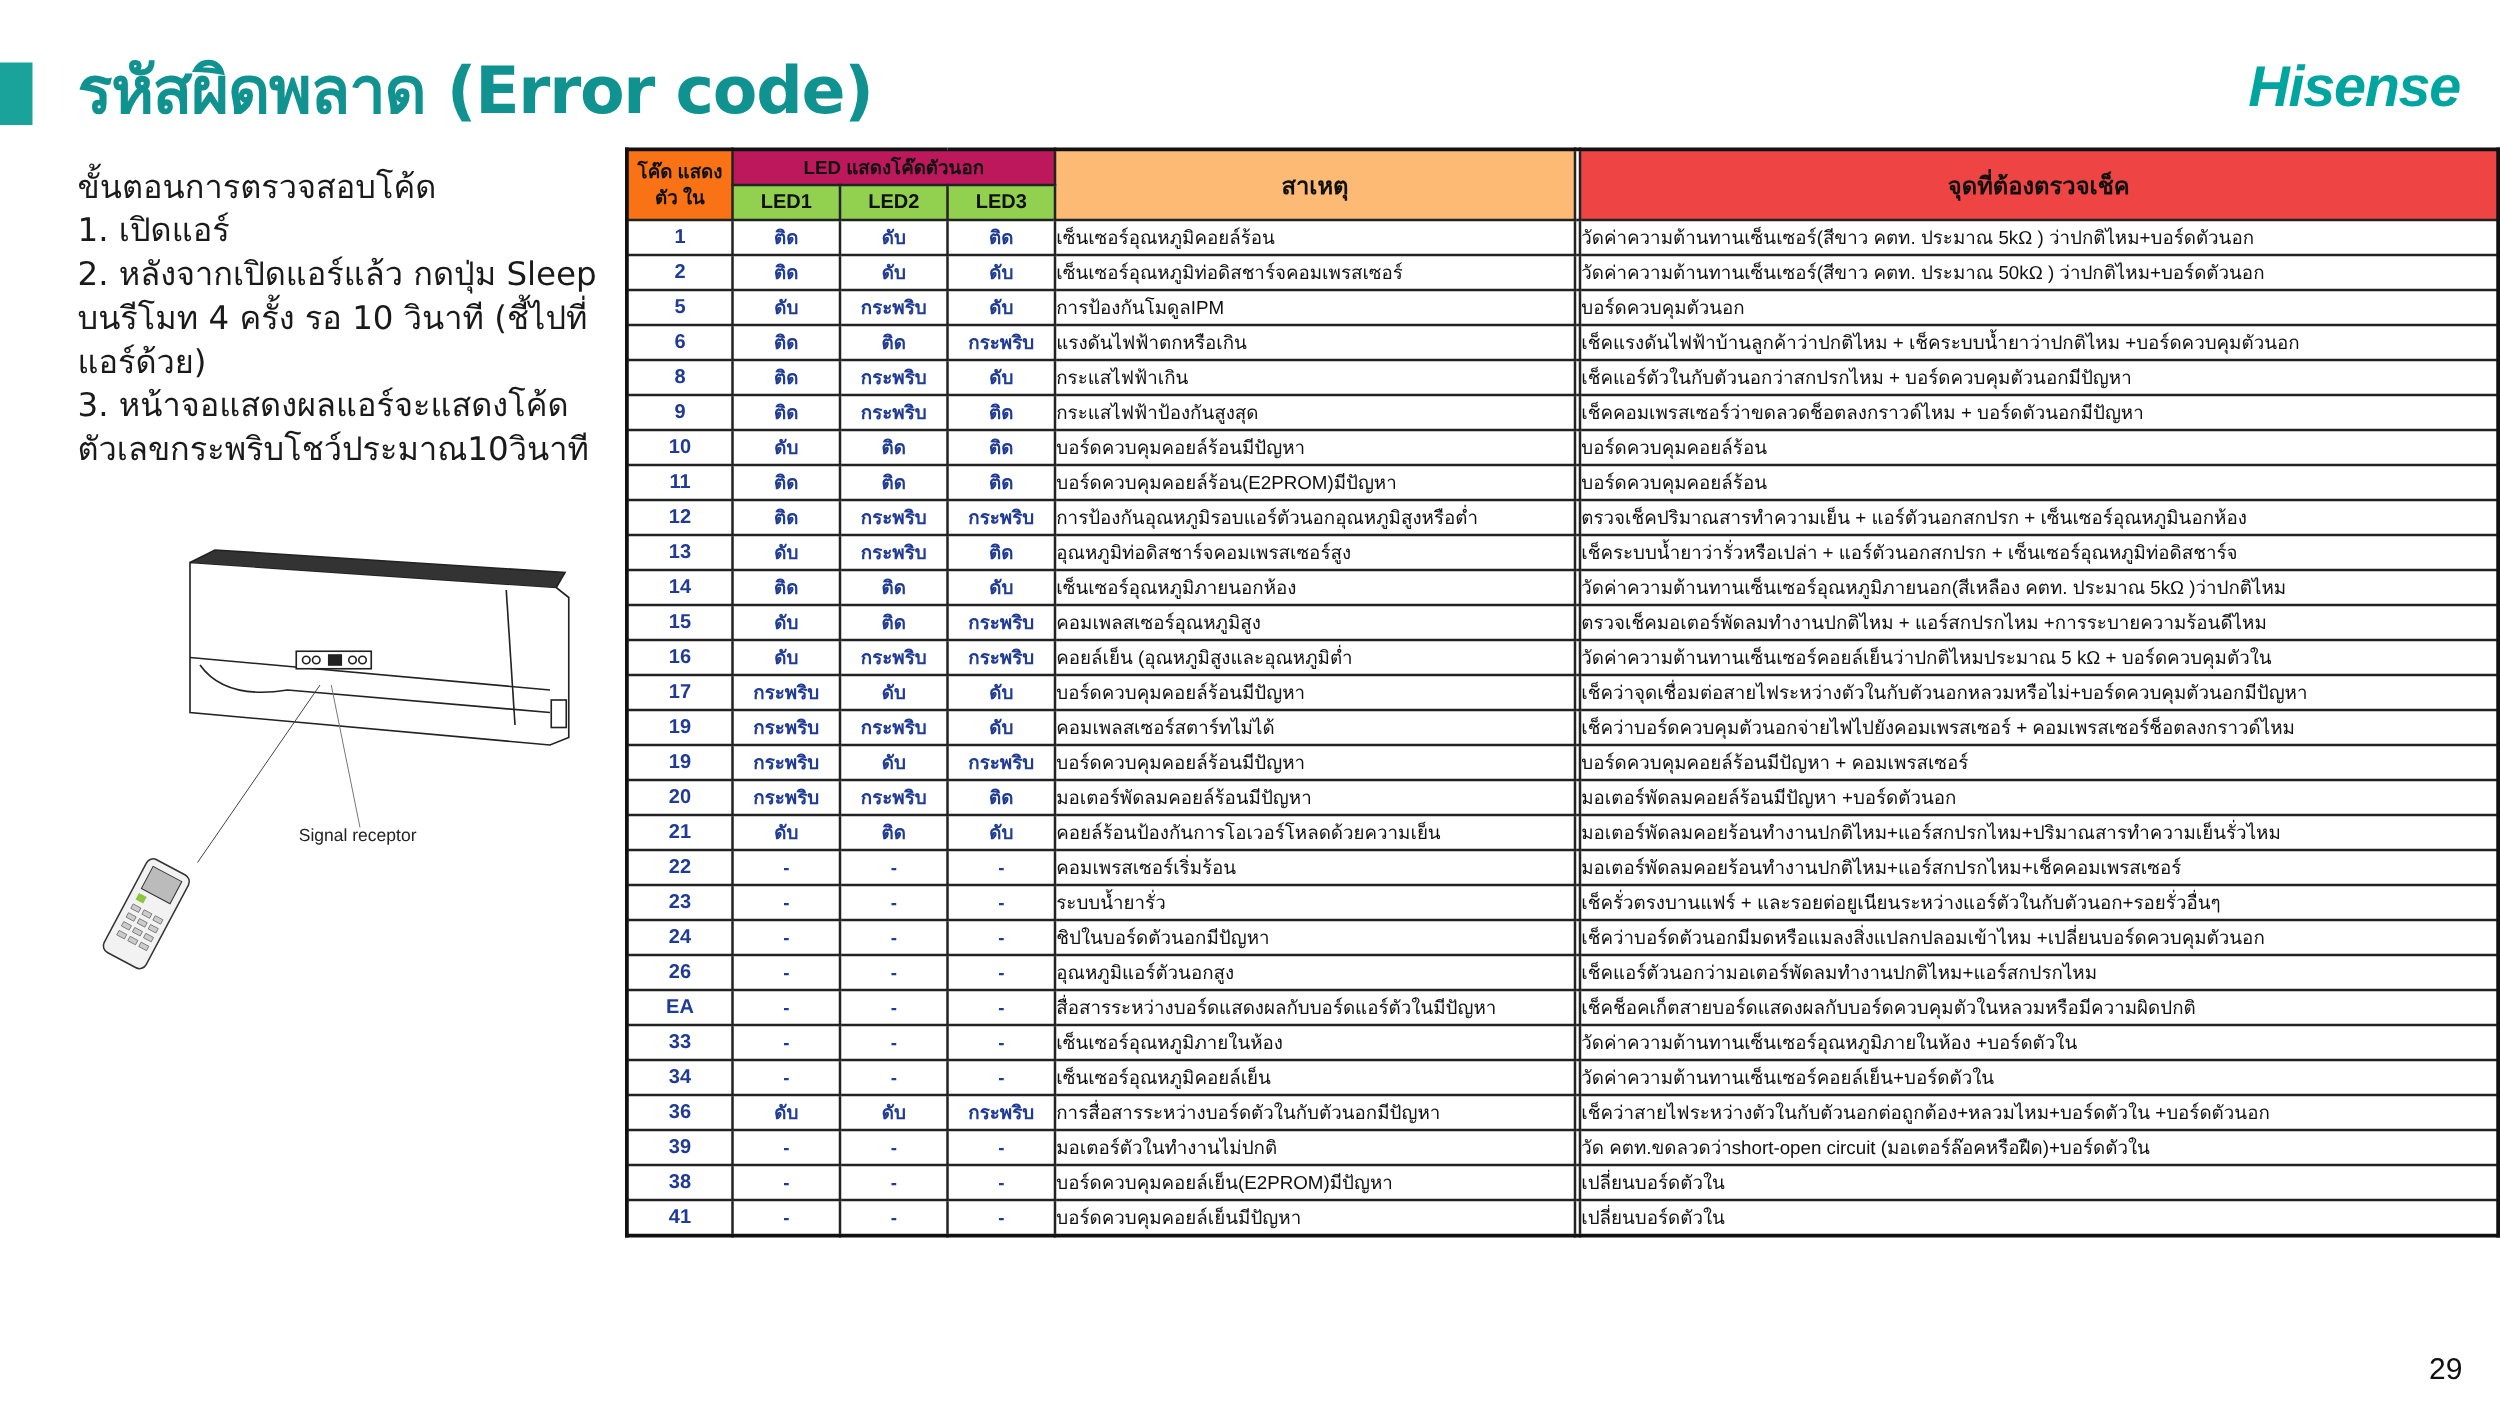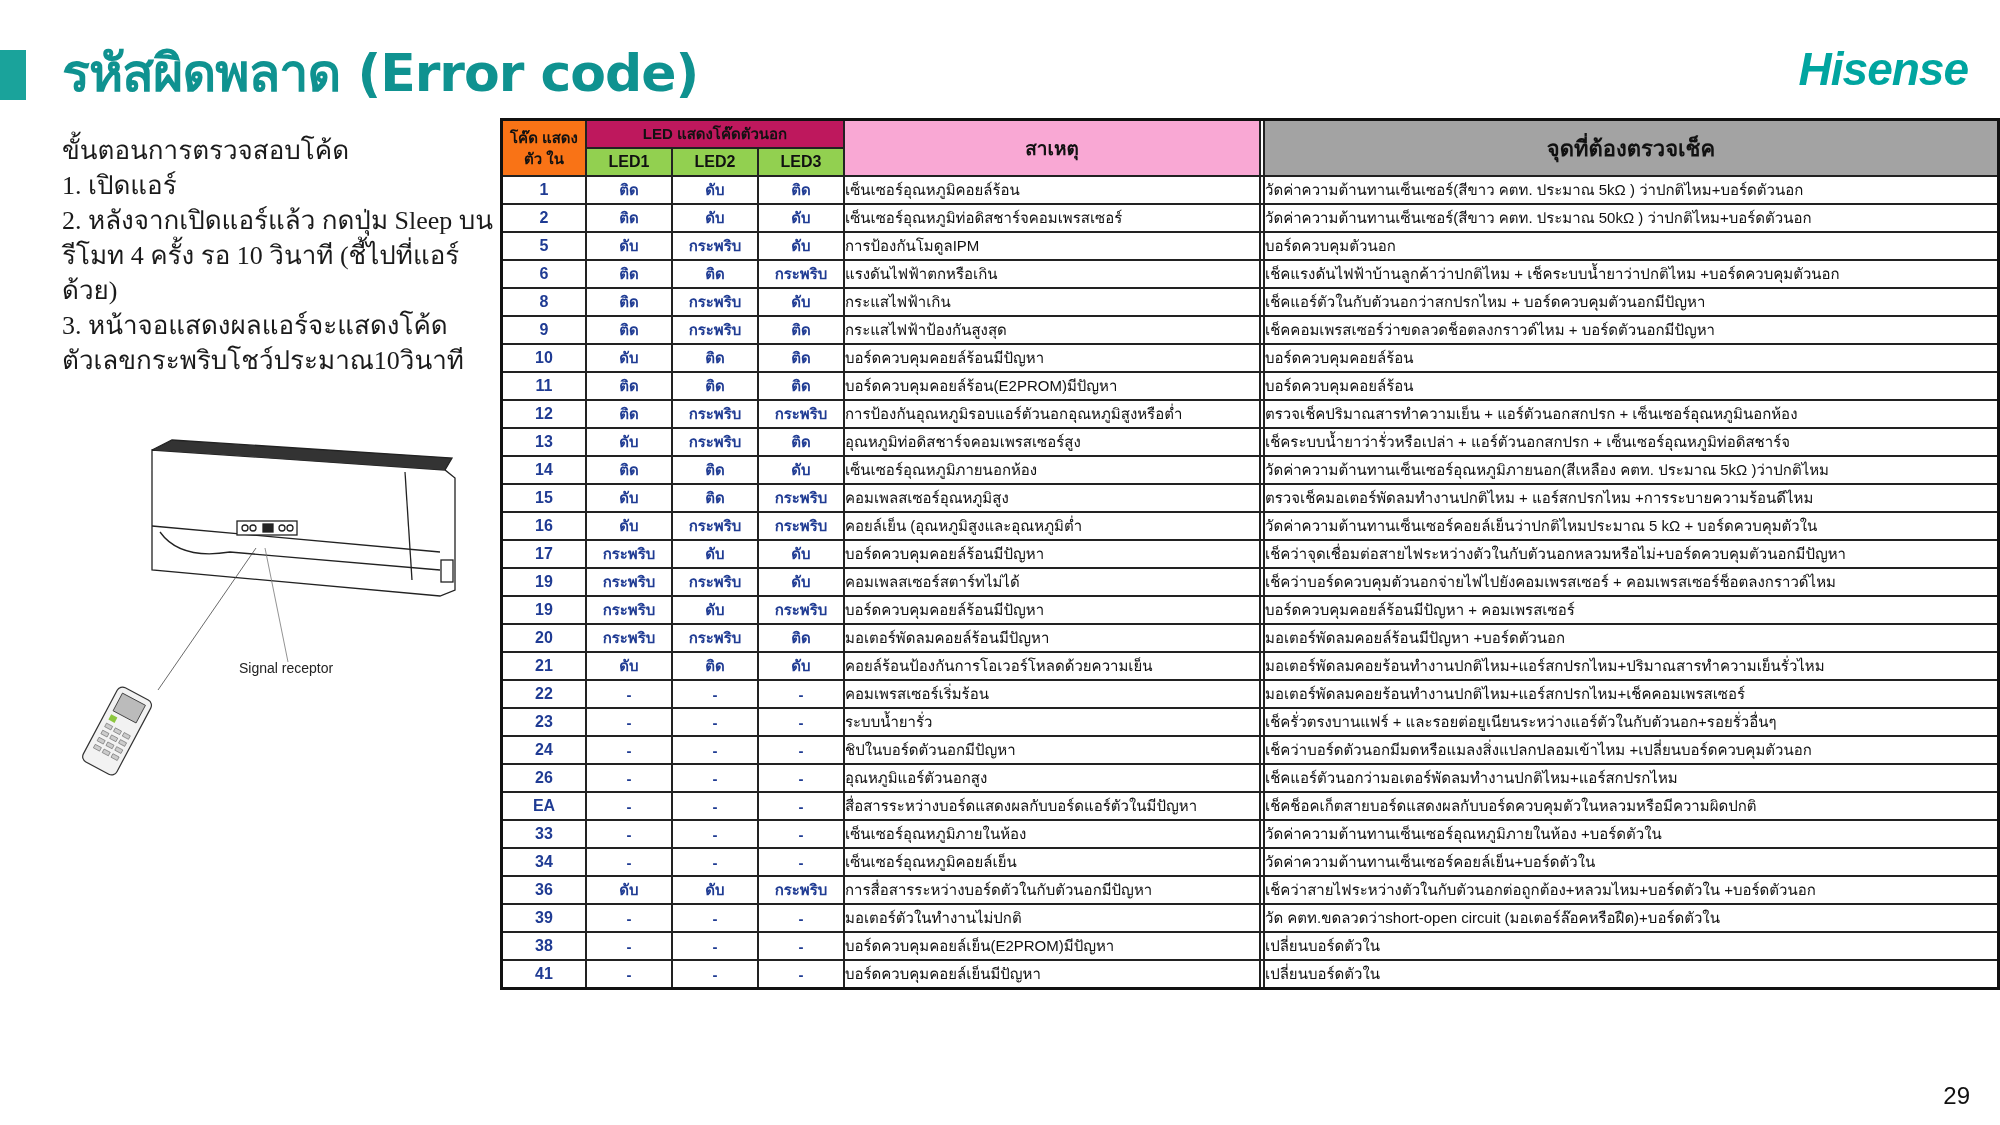--- a/index.html
+++ b/index.html
@@ -12,37 +12,37 @@
     position: absolute; left: 62px; top: 38px; font-size: 52px; font-weight: bold;
     color: #0f9290; letter-spacing: -1px; line-height: 70px; white-space: nowrap;
   }
   .logo {
     position: absolute; right: 32px; top: 42px; font-family: "Liberation Sans", sans-serif;
     font-size: 46px; font-weight: bold; font-style: italic; color: #00a5a0; letter-spacing: -1px; text-align: right;
   }
   .steps {
     position: absolute; left: 62px; top: 133px; width: 440px; font-size: 26px; line-height: 35px; color: #1a1a1a;
   }
-  .steps div { white-space: normal; font-family: Liberation Serif, serif; }
+  .steps div { white-space: normal; }
   .illus { position: absolute; left: 60px; top: 420px; width: 420px; height: 380px; }
   .signal-label { position: absolute; left: 239px; top: 660px; font-family: "Liberation Sans", sans-serif; font-size: 14px; color: #222; }
 
   table.codes {
     position: absolute; left: 500px; top: 118px; border-collapse: collapse;
     font-family: "Liberation Sans", sans-serif; font-size: 15px;
     border: 3px solid #111;
   }
   table.codes th, table.codes td { border: 2px solid #222; padding: 0; height: 26px; }
   table.codes th { font-weight: bold; color: #111; }
   th.h-code { background: #f97316; width: 82px; font-size: 15px; line-height: 21px; }
   th.h-led { background: #be185d; height: 50px; margin-left: 48px; }
   th.h-led-sub { background: #92d050; width: 84px; height: 54px; font-size: 16px; }
-  th.h-cause { background: #f9a8d4; width: 414px; font-size: 19px; }
+  th.h-cause { background: #fdba74; width: 414px; font-size: 19px; }
   th.h-gap { background: #fff; width: 2px; border-top: none; border-bottom: none; }
-  th.h-check { background: #a3a3a3; width: 732px; font-size: 22px; }
+  th.h-check { background: #ef4444; width: 732px; font-size: 19px; }
   td.code { text-align: center; color: #1f3b93; font-weight: bold; font-size: 16px; }
   td.led { text-align: center; color: #1f3b93; font-weight: bold; font-size: 15px; }
   td.cause, td.check { padding-left: 4px; font-size: 15px; color: #111; white-space: nowrap; overflow: hidden; }
   td.gap { border-top: none; border-bottom: none; background: #fff; }
   tr.row td { height: 26px; }
   .page-num { position: absolute; right: 30px; top: 1082px; font-family: "Liberation Sans", sans-serif; font-size: 24px; color: #111; }
 </style>
 </head>
 <body>
 

